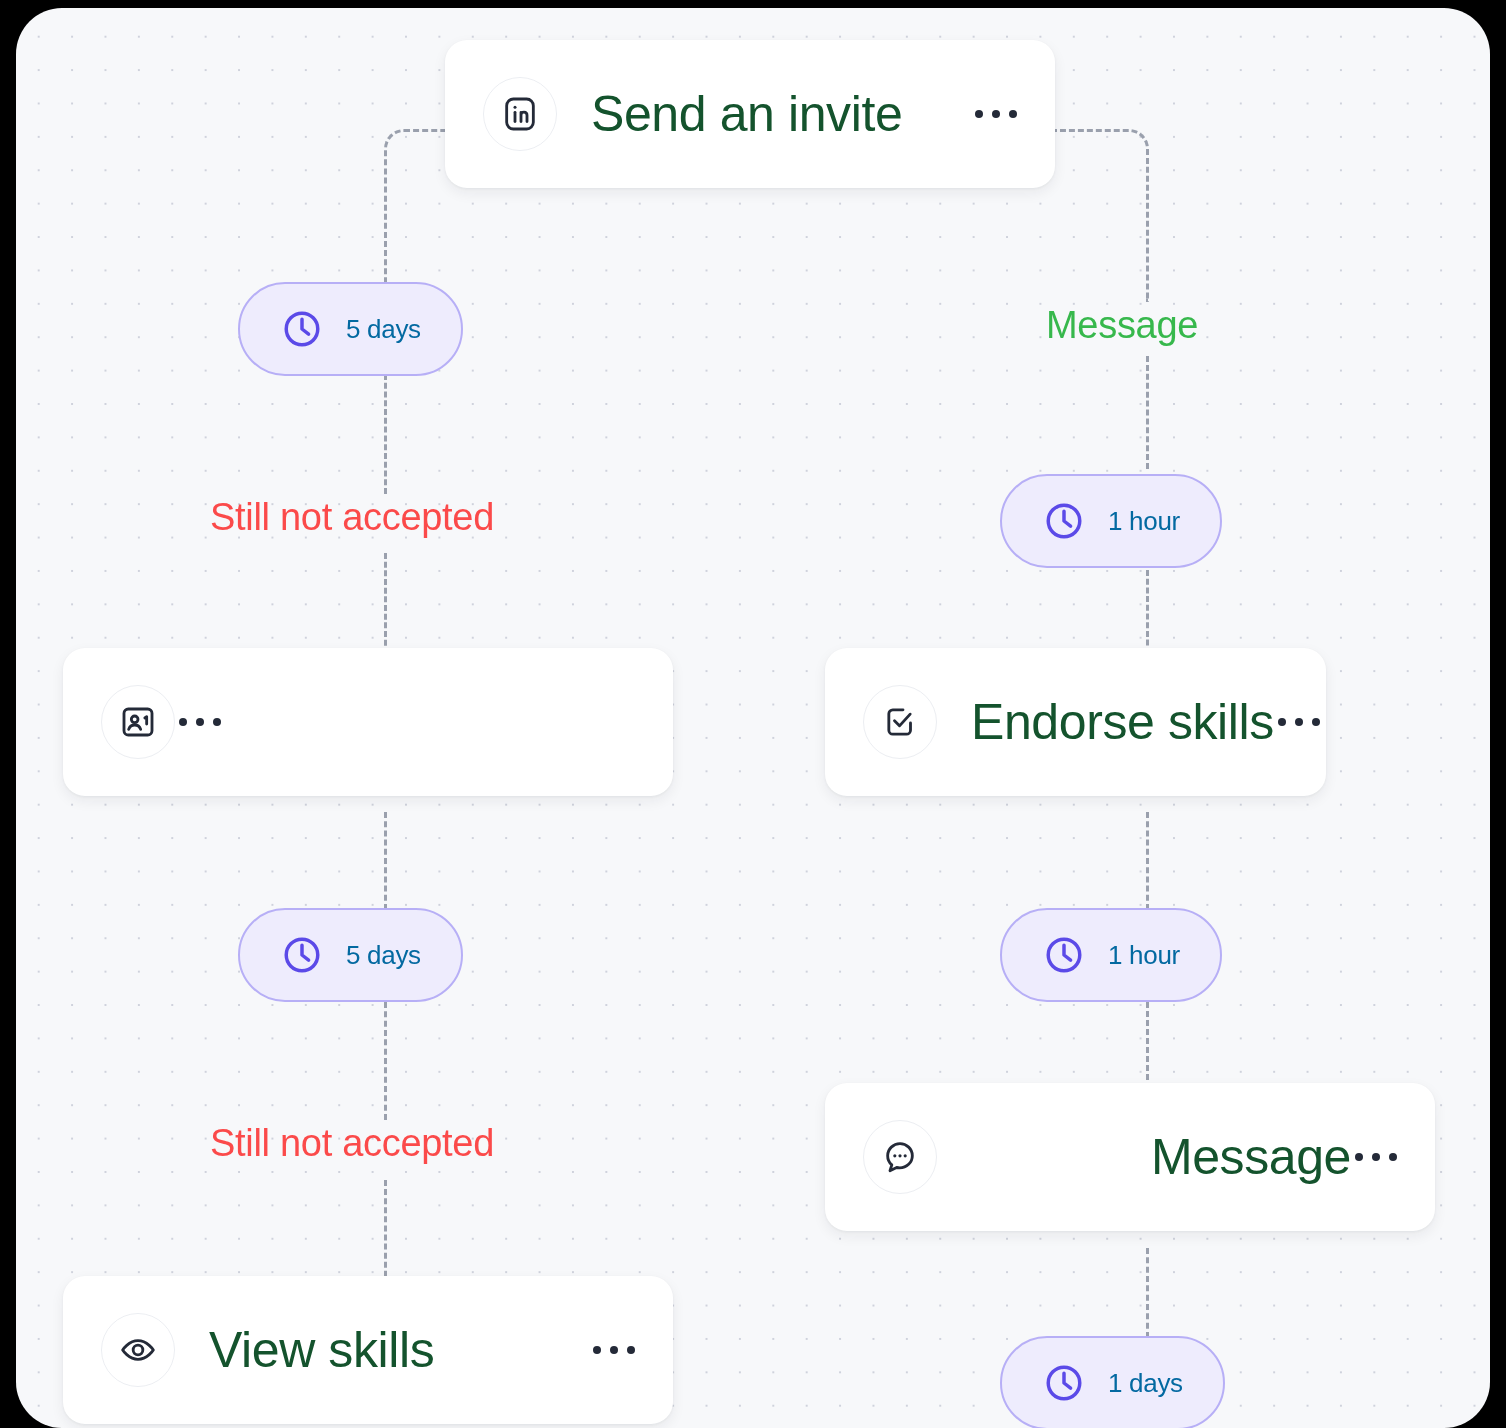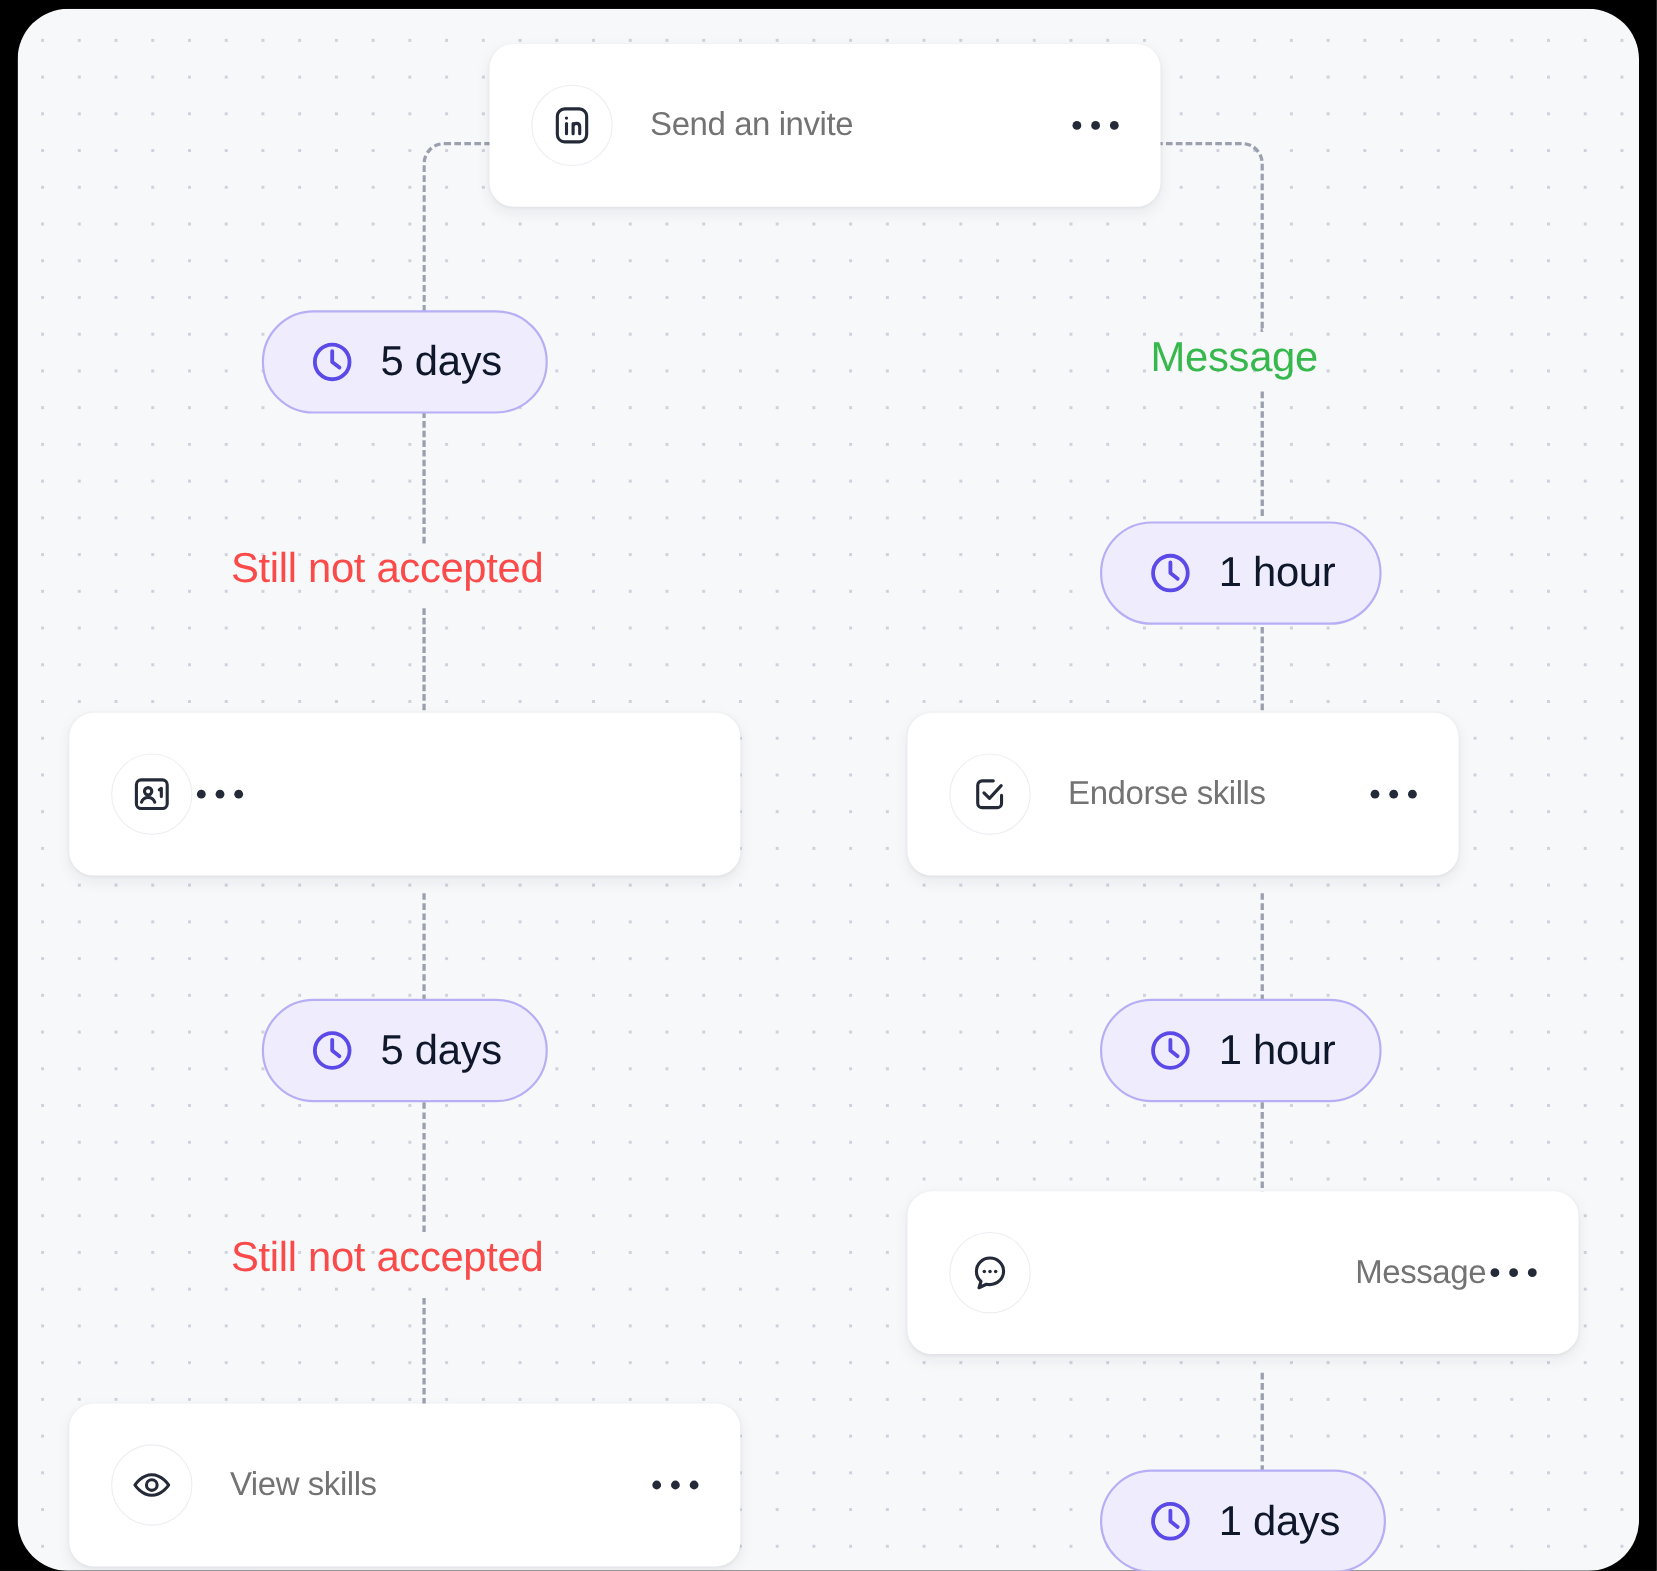--- a/index.html
+++ b/index.html
@@ -72,22 +72,22 @@
     background: #fff;
   }
   .card-icon svg {
     width: 40px;
     height: 40px;
     display: block;
   }
   .card-label {
     flex: 1;
     margin-left: 34px;
-    font-size: 30px;
-    color: #737373;
+    font-size: 50px;
+    color: #14532d;
     letter-spacing: -0.4px;
     white-space: nowrap;
   }
   .kebab {
     display: flex;
     gap: 9px;
     align-items: center;
     padding: 14px 4px;
     cursor: pointer;
   }
@@ -113,22 +113,22 @@
     gap: 22px;
     box-sizing: border-box;
     padding: 0 40px;
   }
   .pill svg {
     width: 44px;
     height: 44px;
     display: block;
   }
   .pill-label {
-    font-size: 38px;
-    color: #0f172a;
+    font-size: 26px;
+    color: #0369a1;
     letter-spacing: -0.3px;
     white-space: nowrap;
   }
 
   
   .status {
     position: absolute;
     z-index: 3;
     font-size: 38px;
     letter-spacing: -0.3px;
@@ -208,21 +208,21 @@
         <path d="M16.1 9.6l1.1-.8v4.4"></path>
       </svg>
     </span>
     <span class="kebab">
         <i></i>
         <i></i>
         <i></i>
       </span>
   </div>
 
-  <div class="card" style="left:809px; top:640px; width:501px; height:148px;justify-content:flex-end;">
+  <div class="card" style="left:809px; top:640px; width:501px; height:148px;">
     <span class="card-icon">
       <svg viewBox="0 0 24 24" fill="none" stroke="#242a38" stroke-width="1.7" stroke-linecap="round" stroke-linejoin="round">
         <path d="M18.3 12.6v4.3a2.4 2.4 0 0 1-2.4 2.4H7.7a2.4 2.4 0 0 1-2.4-2.4V7.1a2.4 2.4 0 0 1 2.4-2.4h6.1"></path>
         <path d="M8.7 11.3l3 3 6.4-7"></path>
       </svg>
     </span>
     <span class="card-label">Endorse skills</span>
     <span class="kebab">
         <i></i>
         <i></i>

